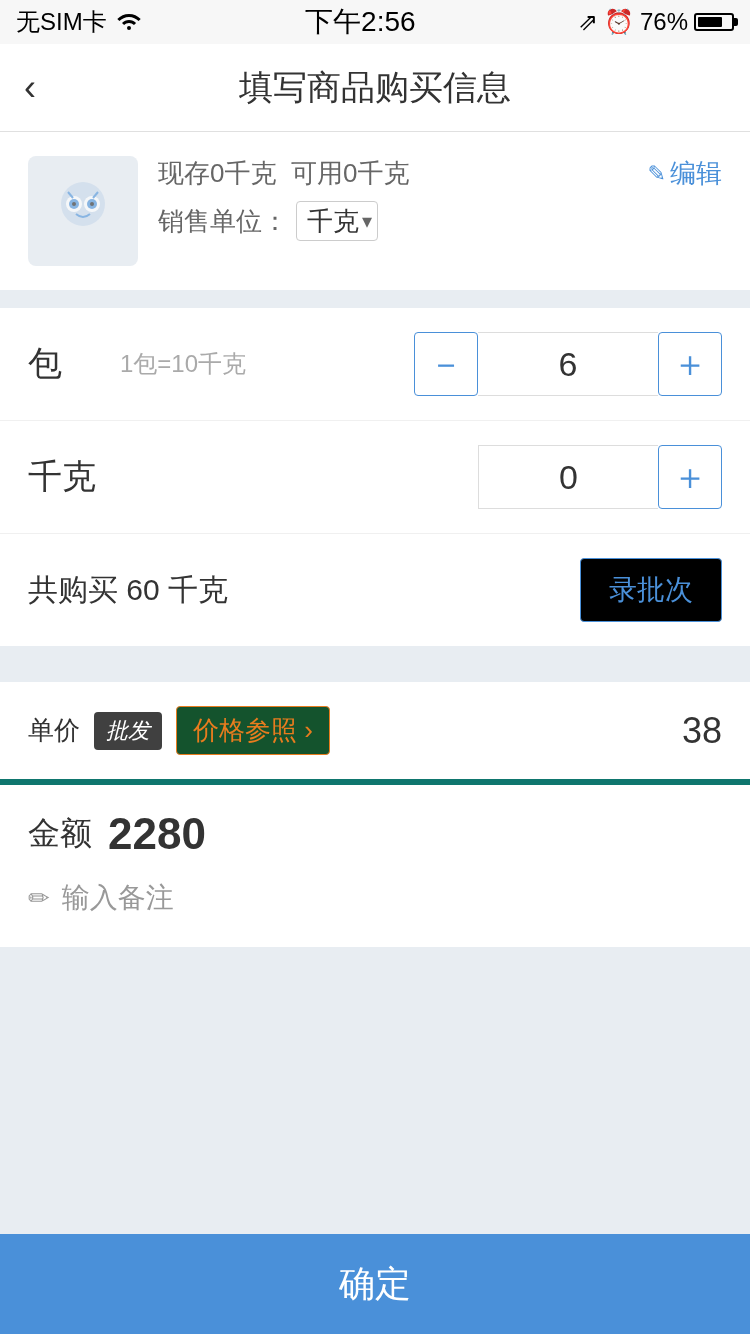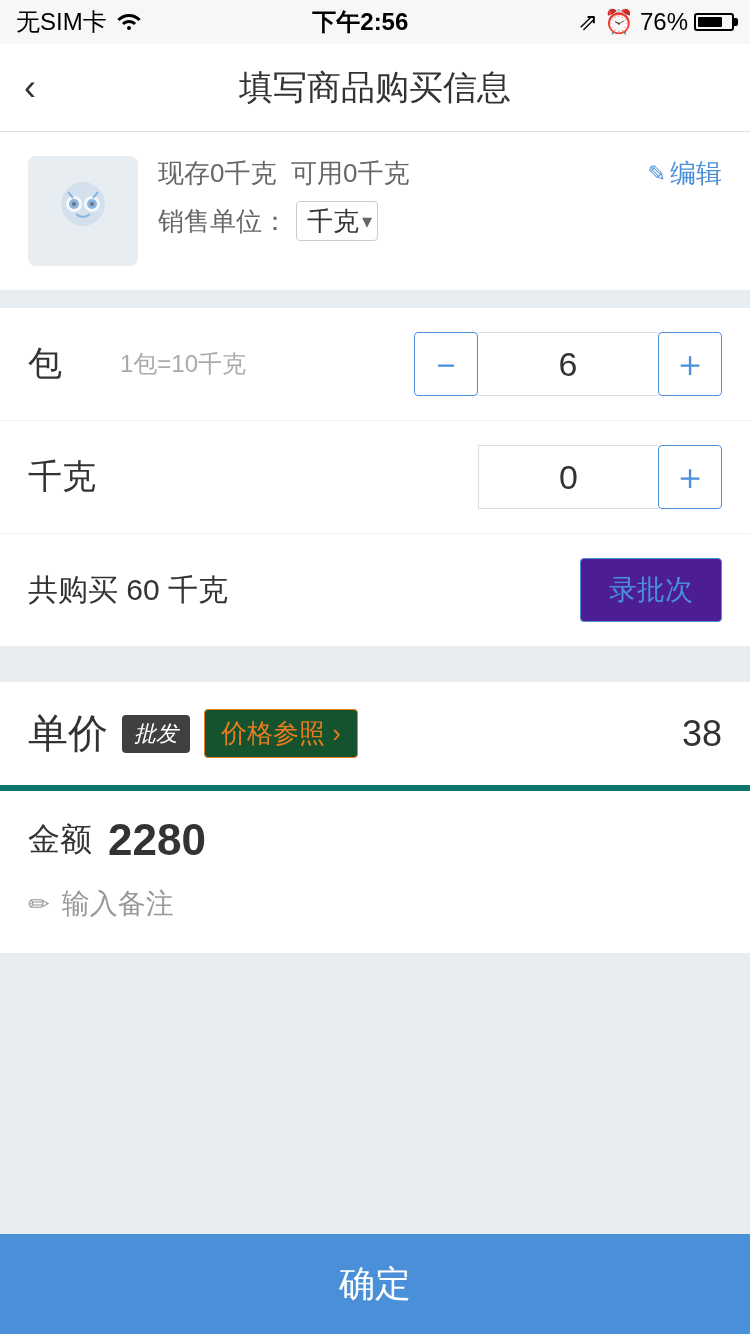--- a/index.html
+++ b/index.html
@@ -19,21 +19,21 @@
       height: 44px;
       background: #f7f7f7;
       display: flex;
       align-items: center;
       justify-content: space-between;
       padding: 0 16px;
       font-size: 24px;
       color: #000;
     }
     .status-left { display: flex; align-items: center; gap: 8px; }
-    .status-center { font-size: 24px; font-weight: 700; text-align: right; }
+    .status-center { font-size: 28px; font-weight: 400; text-align: right; }
     .status-right { display: flex; align-items: center; gap: 6px; font-size: 24px; }
     .battery-icon {
       width: 40px; height: 18px; border: 2px solid #000; border-radius: 3px;
       position: relative; display: inline-flex; align-items: center; padding: 2px;
     }
     .battery-icon::after {
       content: ''; position: absolute; right: -6px; top: 50%; transform: translateY(-50%);
       width: 4px; height: 8px; background: #000; border-radius: 0 2px 2px 0;
     }
     .battery-fill { width: 76%; height: 100%; background: #000; border-radius: 1px; }
@@ -190,39 +190,39 @@
       align-items: center;
       justify-content: space-between;
     }
     .total-label {
       font-size: 30px;
       color: #333;
     }
     .record-btn {
       border: 1px solid #4a90d9;
       color: #4a90d9;
-      background: #4c1d95;
+      background: #000000;
       border-radius: 4px;
       padding: 12px 28px;
       font-size: 28px;
       cursor: pointer;
     }
 
     
     .price-section {
       background: #fff;
       margin-top: 18px;
       padding: 24px 28px;
     }
     .price-row {
       display: flex;
       align-items: center;
       gap: 14px;
     }
-    .price-label { font-size: 40px; color: #333; }
+    .price-label { font-size: 26px; color: #333; }
     .price-tag {
       background: #404040;
       color: #fff;
       font-size: 22px;
       padding: 4px 12px;
       border-radius: 4px;
       font-style: italic;
     }
     .price-ref-btn {
       border: 1.5px solid #e87c1e;

